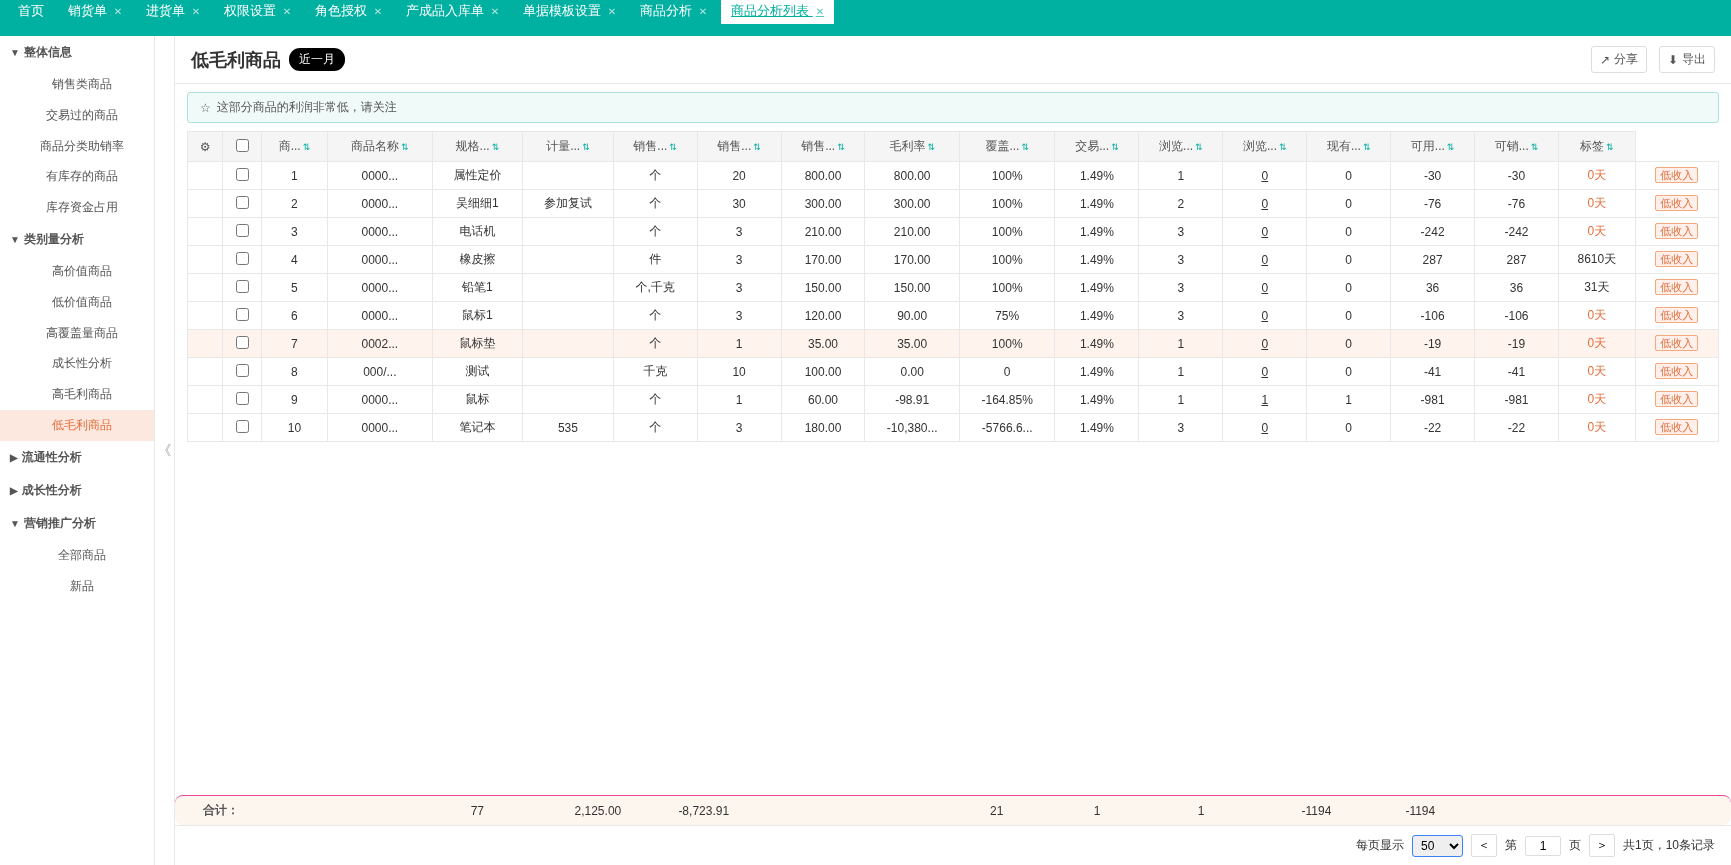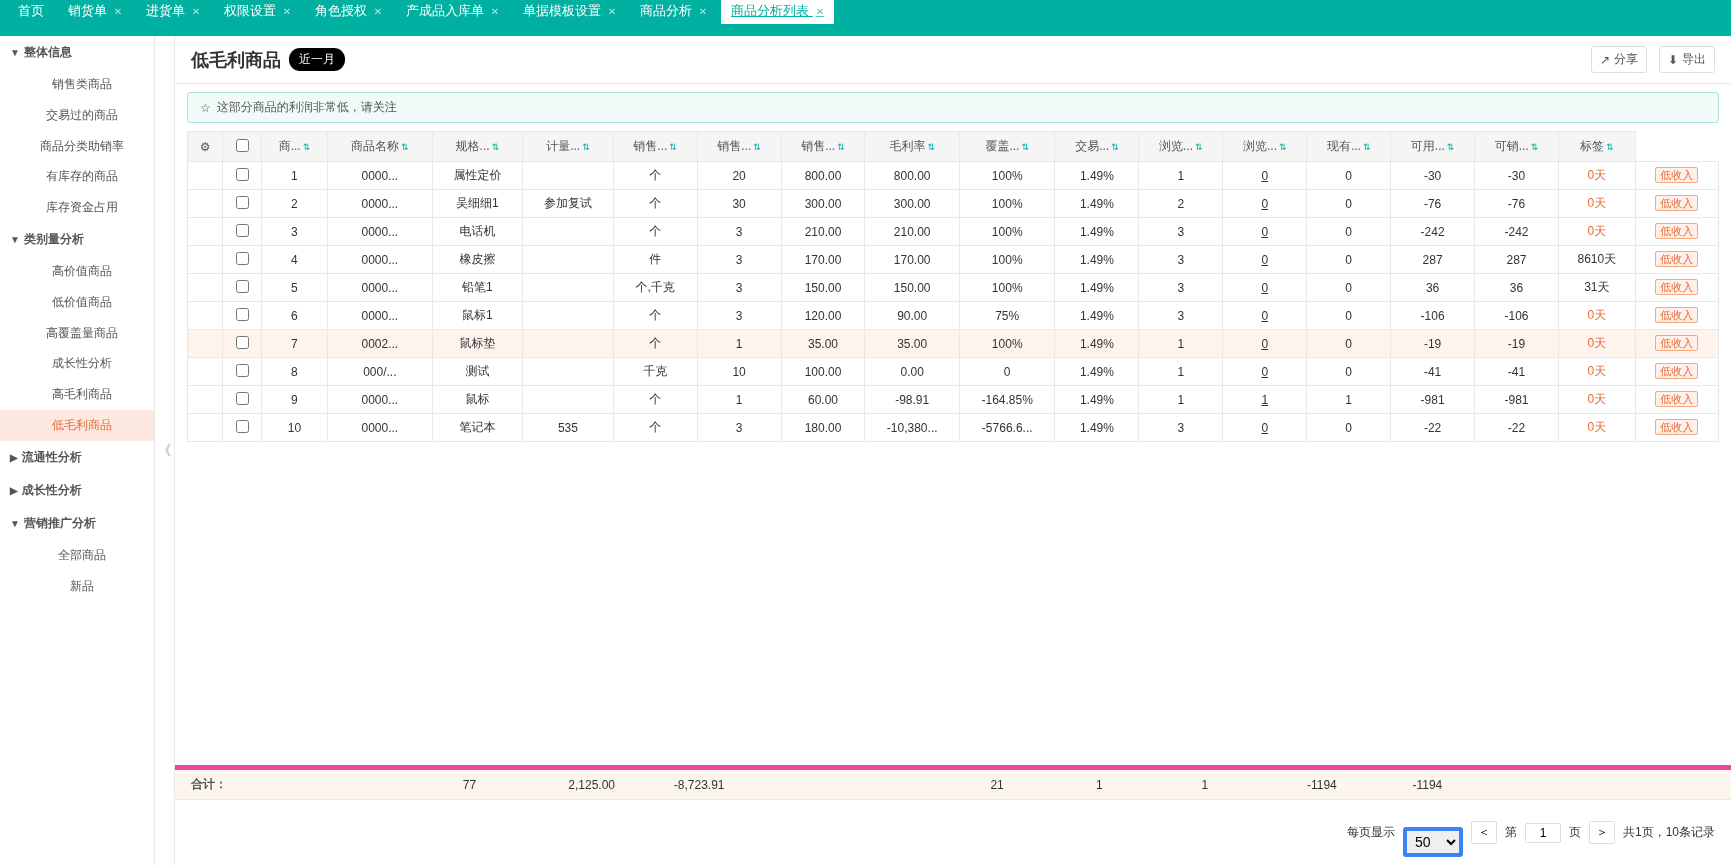--- a/index.html
+++ b/index.html
@@ -183,28 +183,29 @@
     }
     table tbody tr.highlighted { background: #fff3ee; }
     .tag-orange { background: #fff0eb; border: 1px solid #f5a87a; color: #e56e3c; padding: 1px 4px; border-radius: 2px; font-size: 11px; }
     .underline { text-decoration: underline; cursor: pointer; }
     .row-num { color: #333; }
     .zero-days { color: #e56e3c; }
 
     
     .table-footer {
       background: #fdf6ee;
-      border-top: 5px solid #ec4899;
-      padding: 6px 16px;
+      border-top: 1px solid #ec4899;
+      padding: 6px 28px;
       display: flex;
       align-items: center;
       font-size: 12px;
       color: #333;
       flex-shrink: 0;
       gap: 8px;
+      border-radius: 8px;
     }
     .footer-total-label { font-weight: bold; color: #555; }
     .footer-cell {
       flex: 1;
       text-align: left;
       padding: 0 6px;
     }
 
     
     .pagination-bar {
@@ -212,25 +213,24 @@
       align-items: center;
       justify-content: flex-end;
       padding: 8px 16px;
       border-top: 1px solid #e8e8e8;
       background: #fff;
       font-size: 12px;
       gap: 8px;
       flex-shrink: 0;
     }
     .page-size-select {
-      border: 4px solid #3b82f6;
+      border: 1px solid #3b82f6;
       border-radius: 3px;
       padding: 2px 4px;
-      font-size: 14px;
-      margin-top: 19px;
+      font-size: 12px;
     }
     .pagination-btn {
       border: 1px solid #ddd;
       background: #fff;
       padding: 2px 6px;
       cursor: pointer;
       border-radius: 2px;
       font-size: 12px;
     }
     .page-input {

